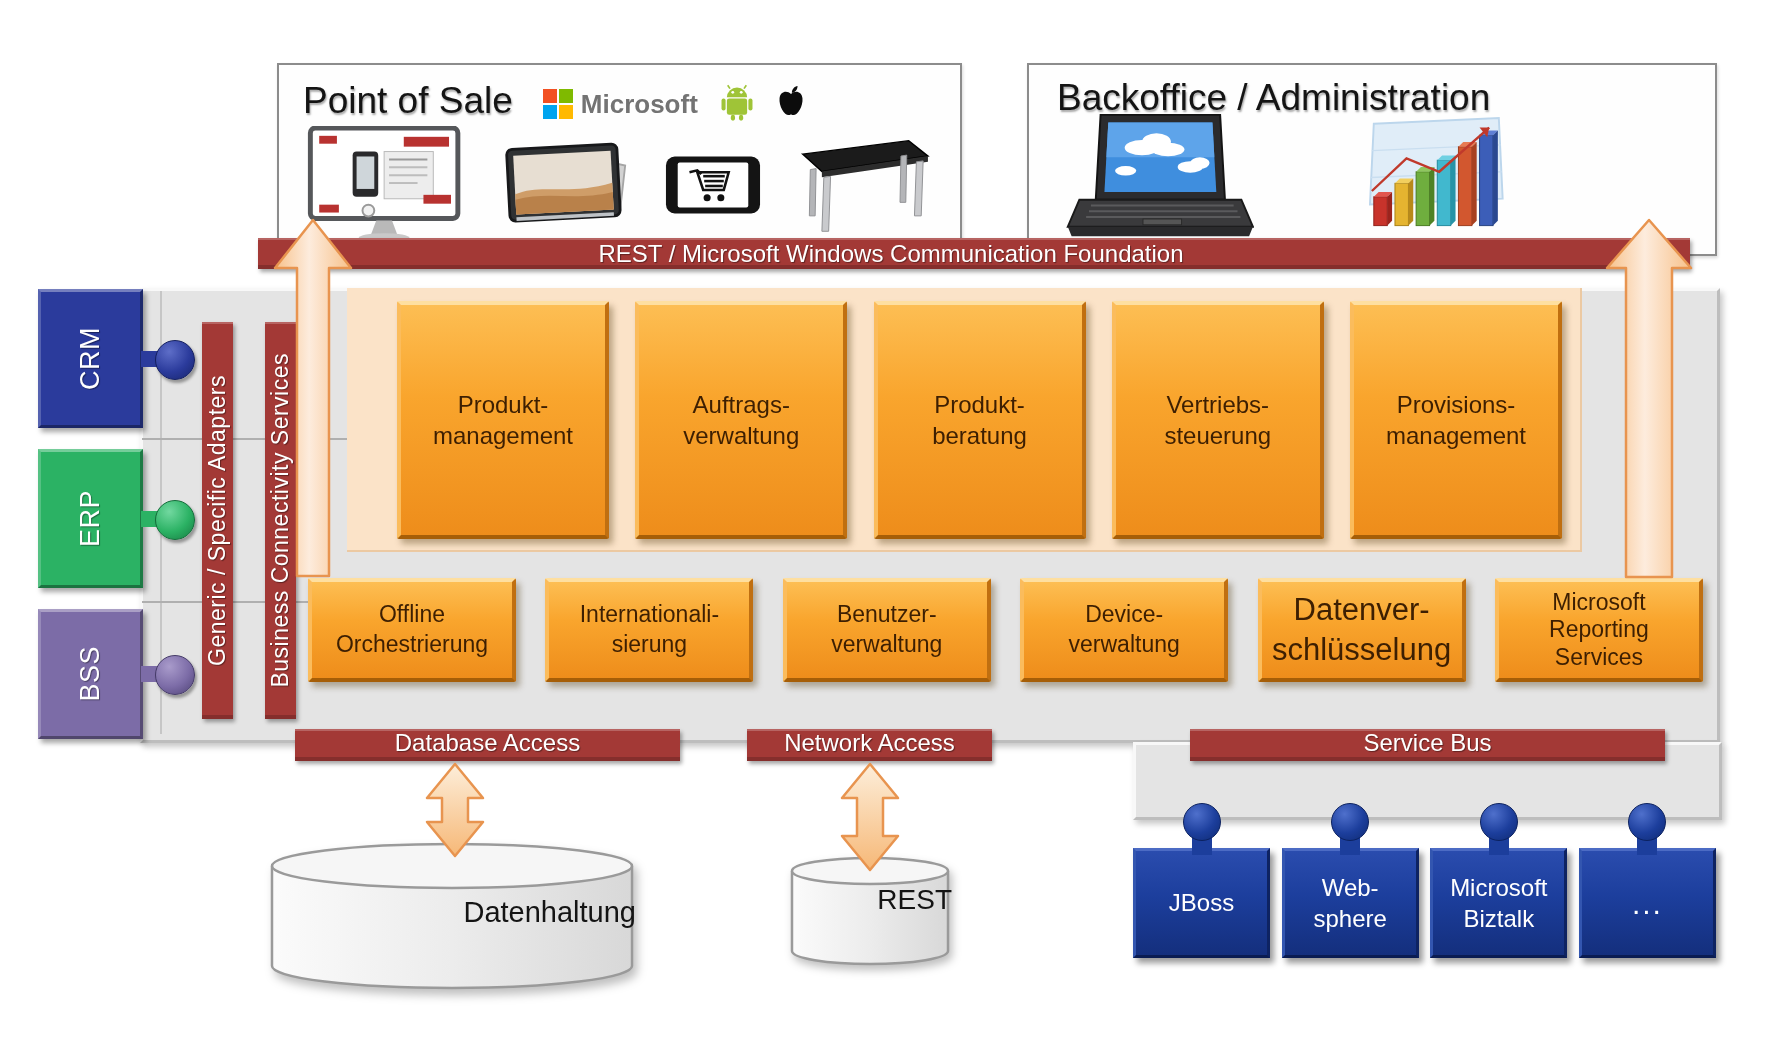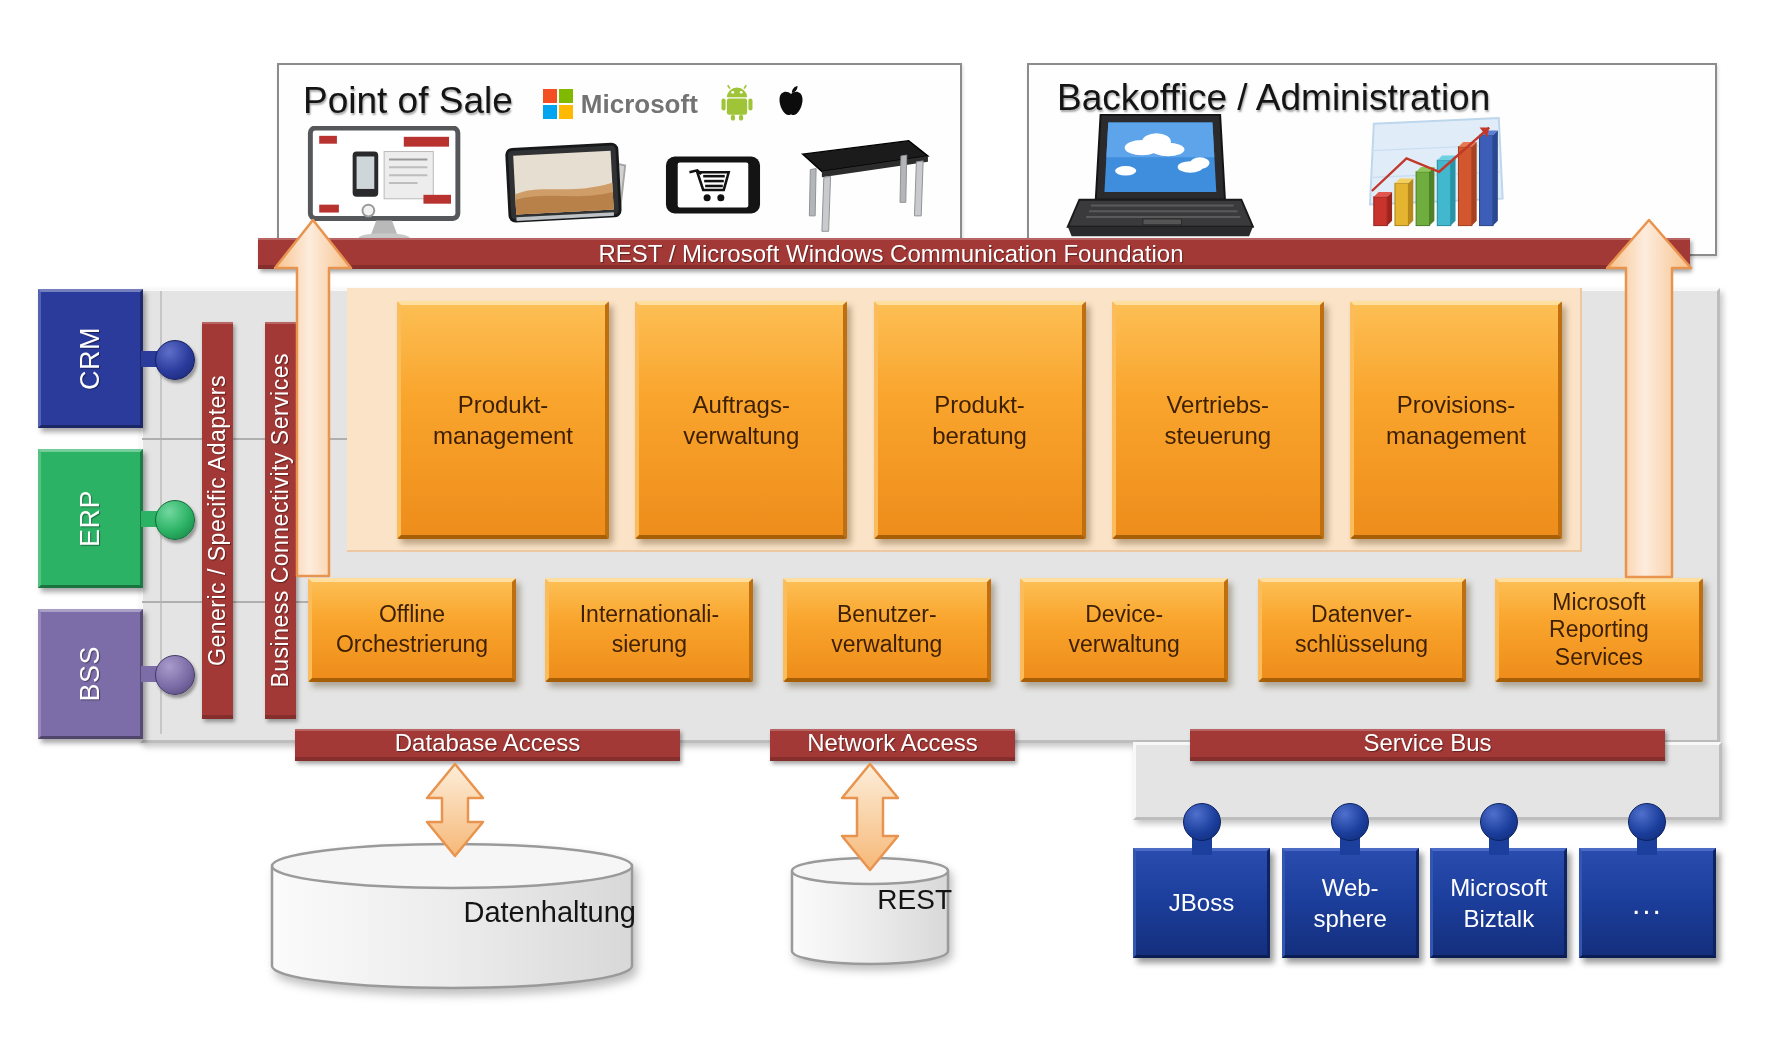--- a/index.html
+++ b/index.html
@@ -298,35 +298,35 @@
 sierung</span>
       </div>
     <div class="svc-box" style="width:208px;font-size:23px;">
         <span class="pre">Benutzer-
 verwaltung</span>
       </div>
     <div class="svc-box" style="width:208px;font-size:23px;">
         <span class="pre">Device-
 verwaltung</span>
       </div>
-    <div class="svc-box" style="width:208px;font-size:23px;justify-content:center;">
+    <div class="svc-box" style="width:208px;font-size:31px;justify-content:center;">
         <span class="pre">Datenver-
 schlüsselung</span>
       </div>
     <div class="svc-box" style="width:208px;font-size:23px;line-height:1.2;">
         <span class="pre">Microsoft
 Reporting
 Services</span>
       </div>
   </div>
 
   <div class="abs maroon hbar z3" style="left:295px;top:713px;width:385px;height:32px;">
     <span>Database Access</span>
   </div>
-  <div class="abs maroon hbar z3" style="left:770px;top:713px;width:245px;height:32px;">
+  <div class="abs maroon hbar z3" style="left:747px;top:713px;width:245px;height:32px;">
     <span>Network Access</span>
   </div>
   <div class="abs maroon hbar z3" style="left:1190px;top:713px;width:475px;height:32px;">
     <span>Service Bus</span>
   </div>
 
   <div class="abs z4" style="left:268px;top:824px;filter:drop-shadow(4px 6px 5px rgba(0,0,0,.25));">
     <svg width="368" height="154" viewBox="0 0 368 154">
       <defs>
         <linearGradient id="cylGrad" x1="0" y1="0" x2="1" y2="0">

